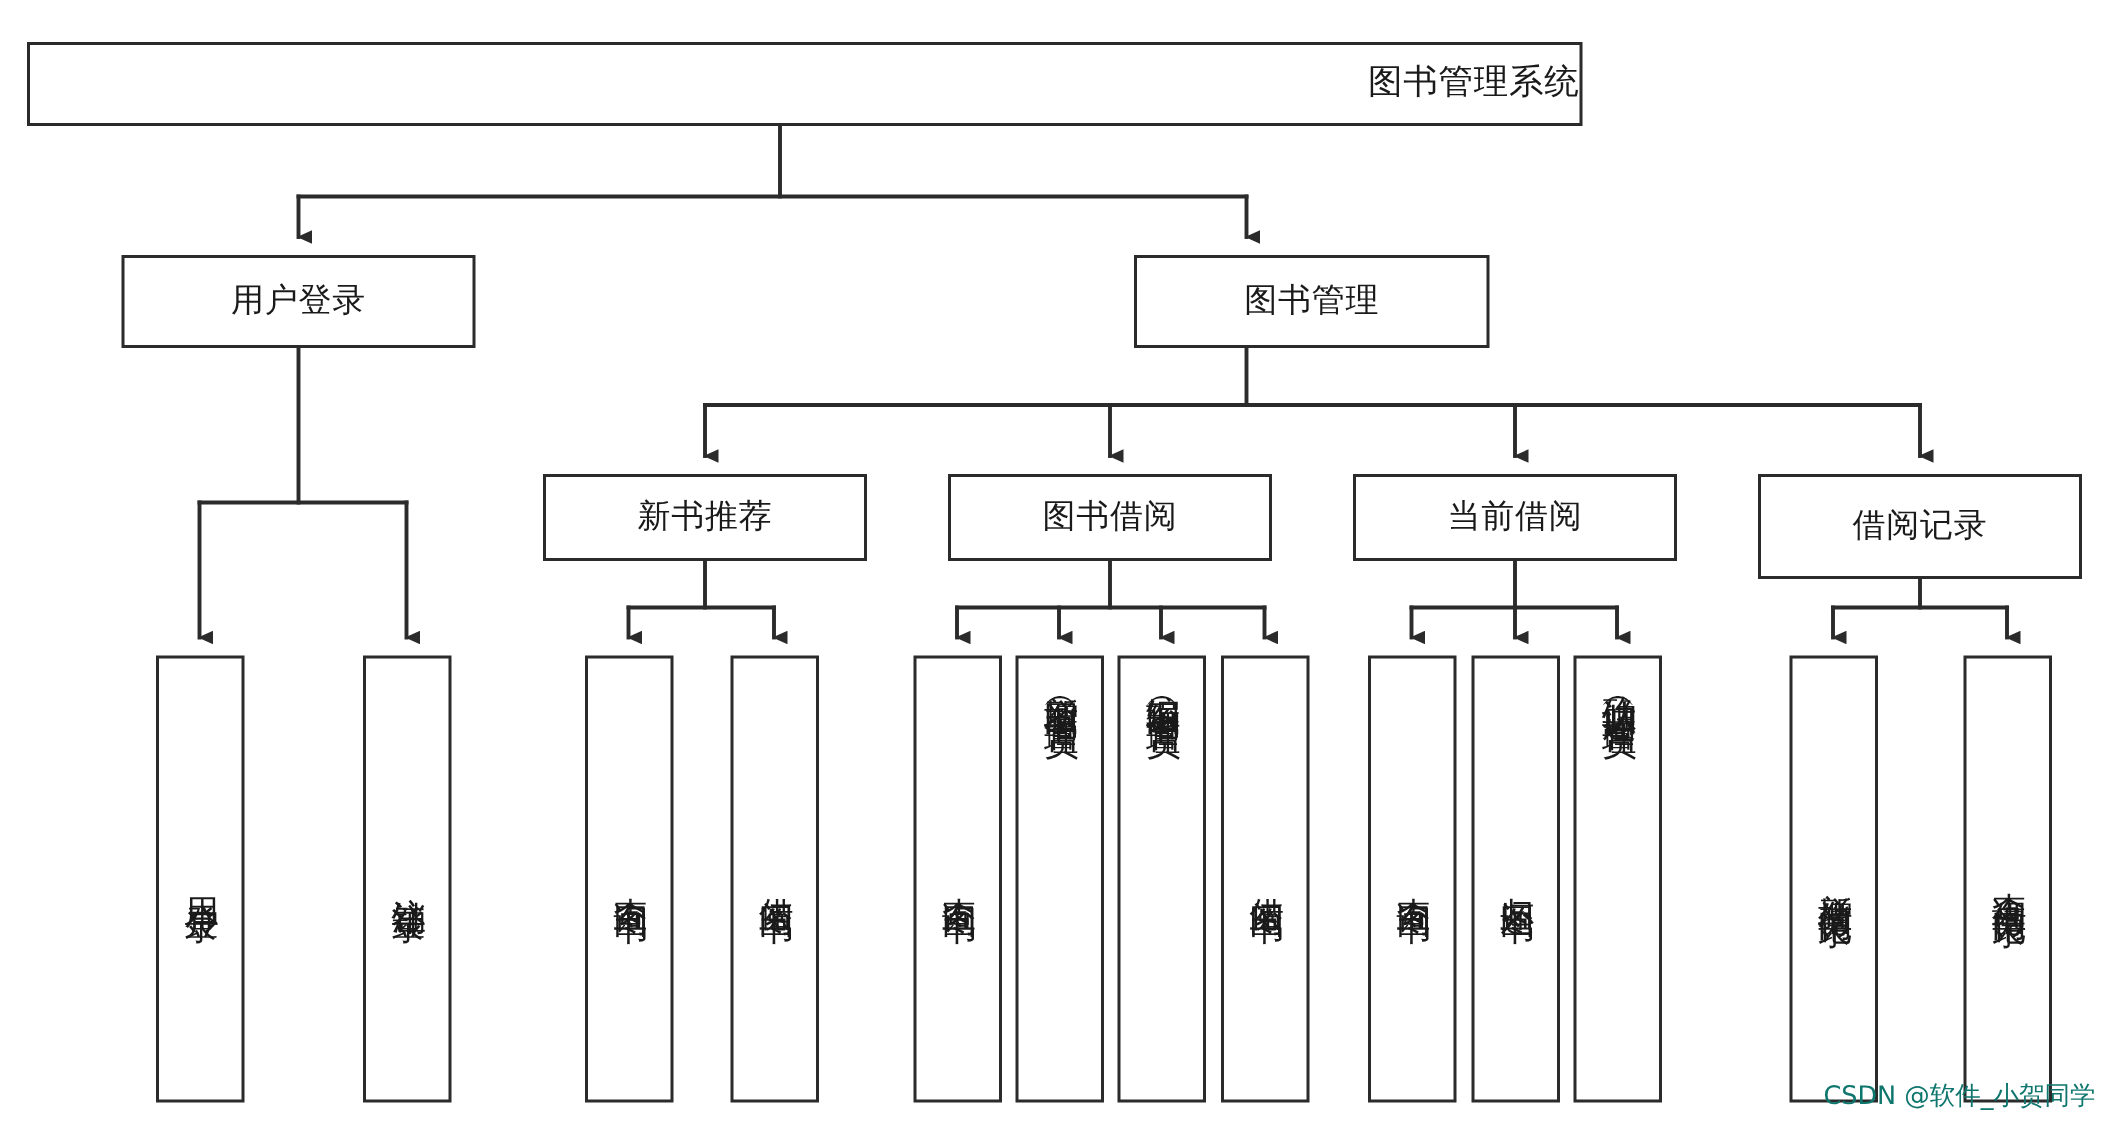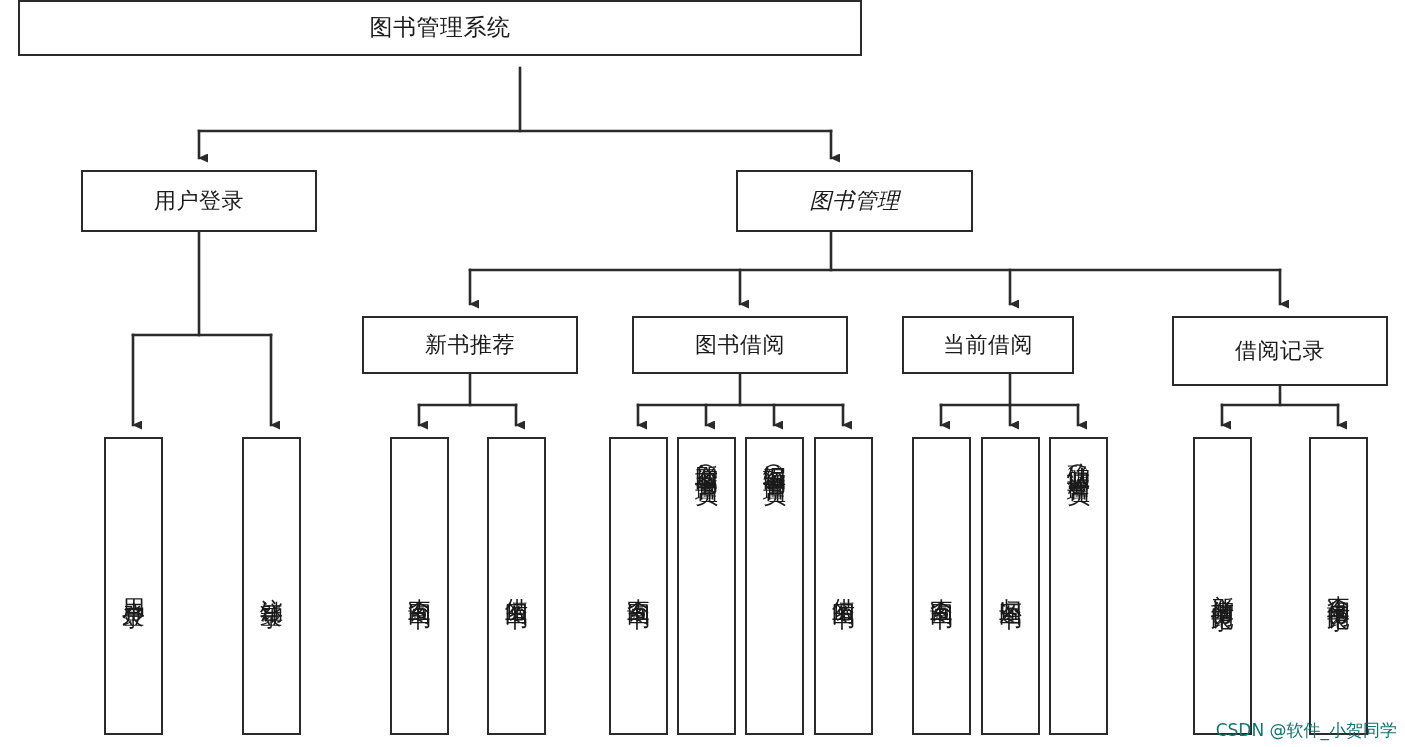--- a/index.html
+++ b/index.html
@@ -138,41 +138,41 @@
       <path d="M 1010,405 L 1010,425" marker-end="url(#arrowhead)"></path>
       <path d="M 1078,405 L 1078,425" marker-end="url(#arrowhead)"></path>
 
       <path d="M 1280,374 L 1280,405"></path>
       <path d="M 1222,405 L 1338,405"></path>
       <path d="M 1222,405 L 1222,425" marker-end="url(#arrowhead)"></path>
       <path d="M 1338,405 L 1338,425" marker-end="url(#arrowhead)"></path>
     </g>
   </svg>
 
-  <div class="node horiz root" style="left:18px; top:0; width:844px; height:56px;">
+  <div class="node horiz root" style="left:18px; top:28px; width:1037px; height:56px;justify-content:flex-end;">
     <span class="node-label">图书管理系统</span>
   </div>
 
   <div class="node horiz" style="left:81px; top:170px; width:236px; height:62px;">
     <span class="node-label">用户登录</span>
   </div>
 
-  <div class="node horiz" style="left:736px; top:170px; width:237px; height:62px;font-style:italic;">
+  <div class="node horiz" style="left:756px; top:170px; width:237px; height:62px;">
     <span class="node-label">图书管理</span>
   </div>
 
   <div class="node horiz" style="left:632px; top:316px; width:216px; height:58px;">
     <span class="node-label">图书借阅</span>
   </div>
 
   <div class="node horiz" style="left:362px; top:316px; width:216px; height:58px;">
     <span class="node-label">新书推荐</span>
   </div>
 
-  <div class="node horiz" style="left:902px; top:316px; width:172px; height:58px;">
+  <div class="node horiz" style="left:902px; top:316px; width:216px; height:58px;">
     <span class="node-label">当前借阅</span>
   </div>
 
   <div class="node horiz" style="left:1172px; top:316px; width:216px; height:70px;">
     <span class="node-label">借阅记录</span>
   </div>
 
   <div class="node vert" style="left:104px; top:437px; width:59px; height:298px;">
     <div class="vert-inner">
       <span class="node-label">用户登录</span>

